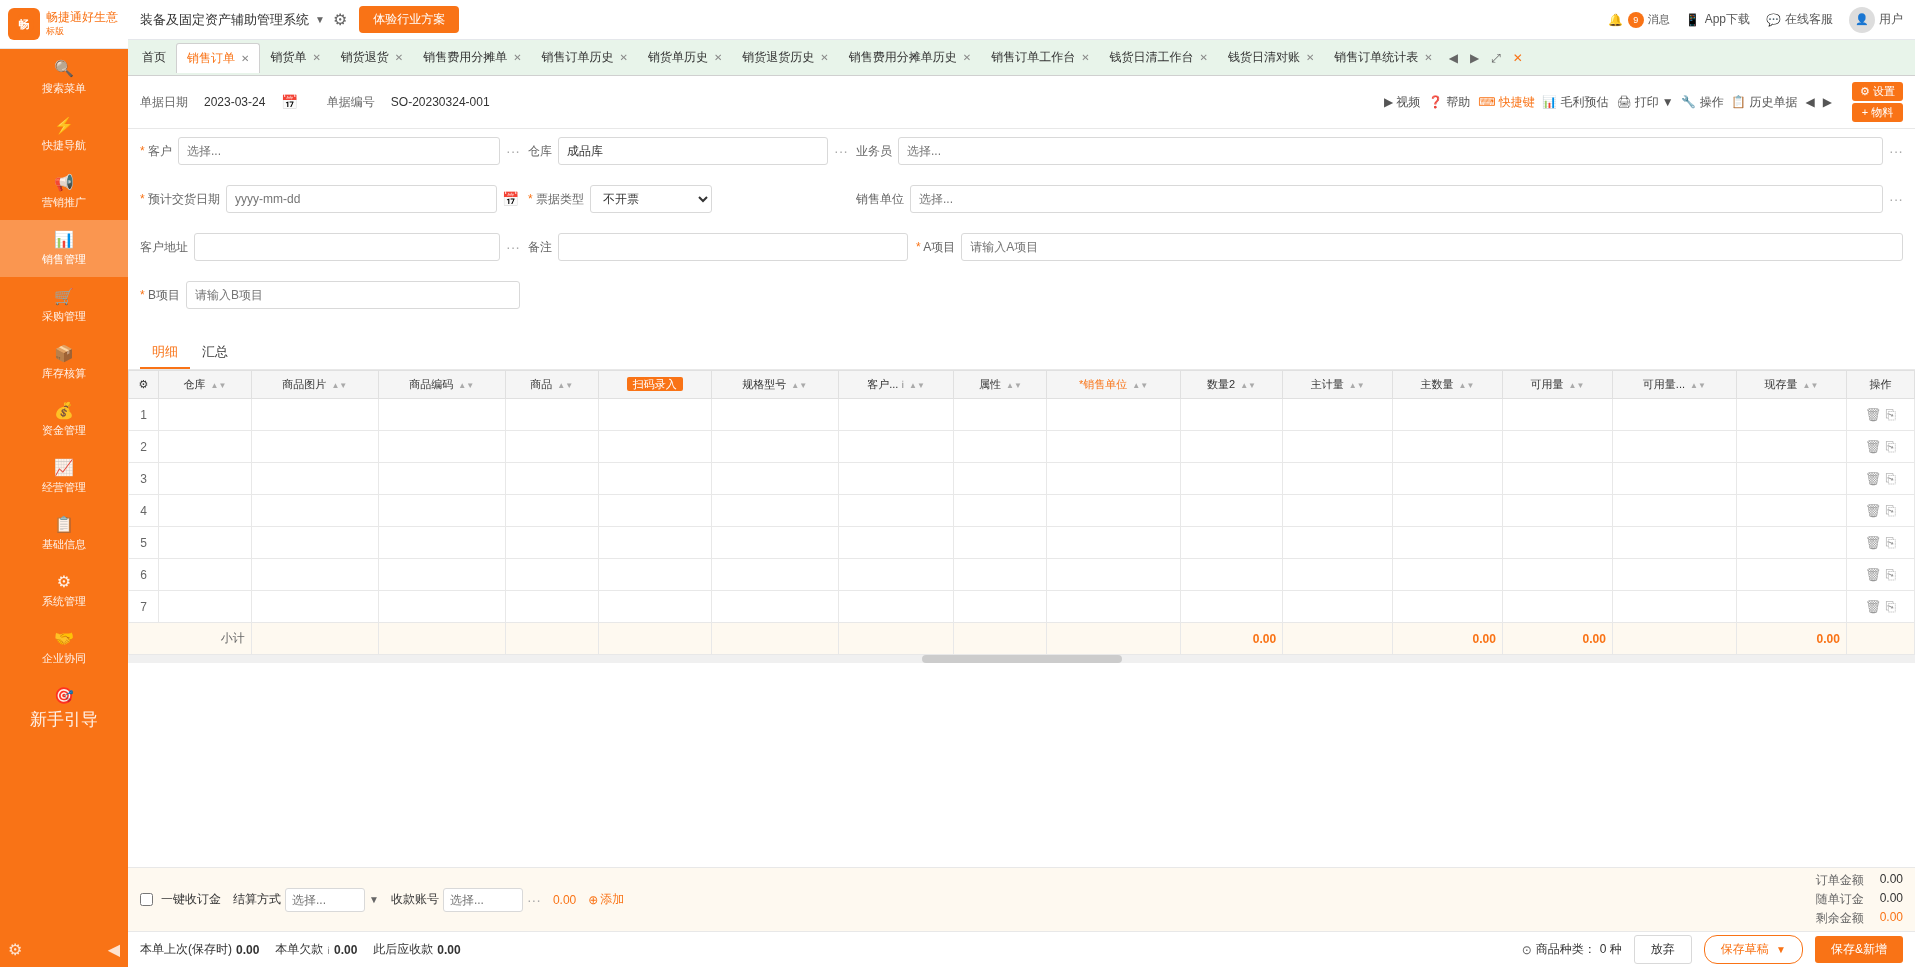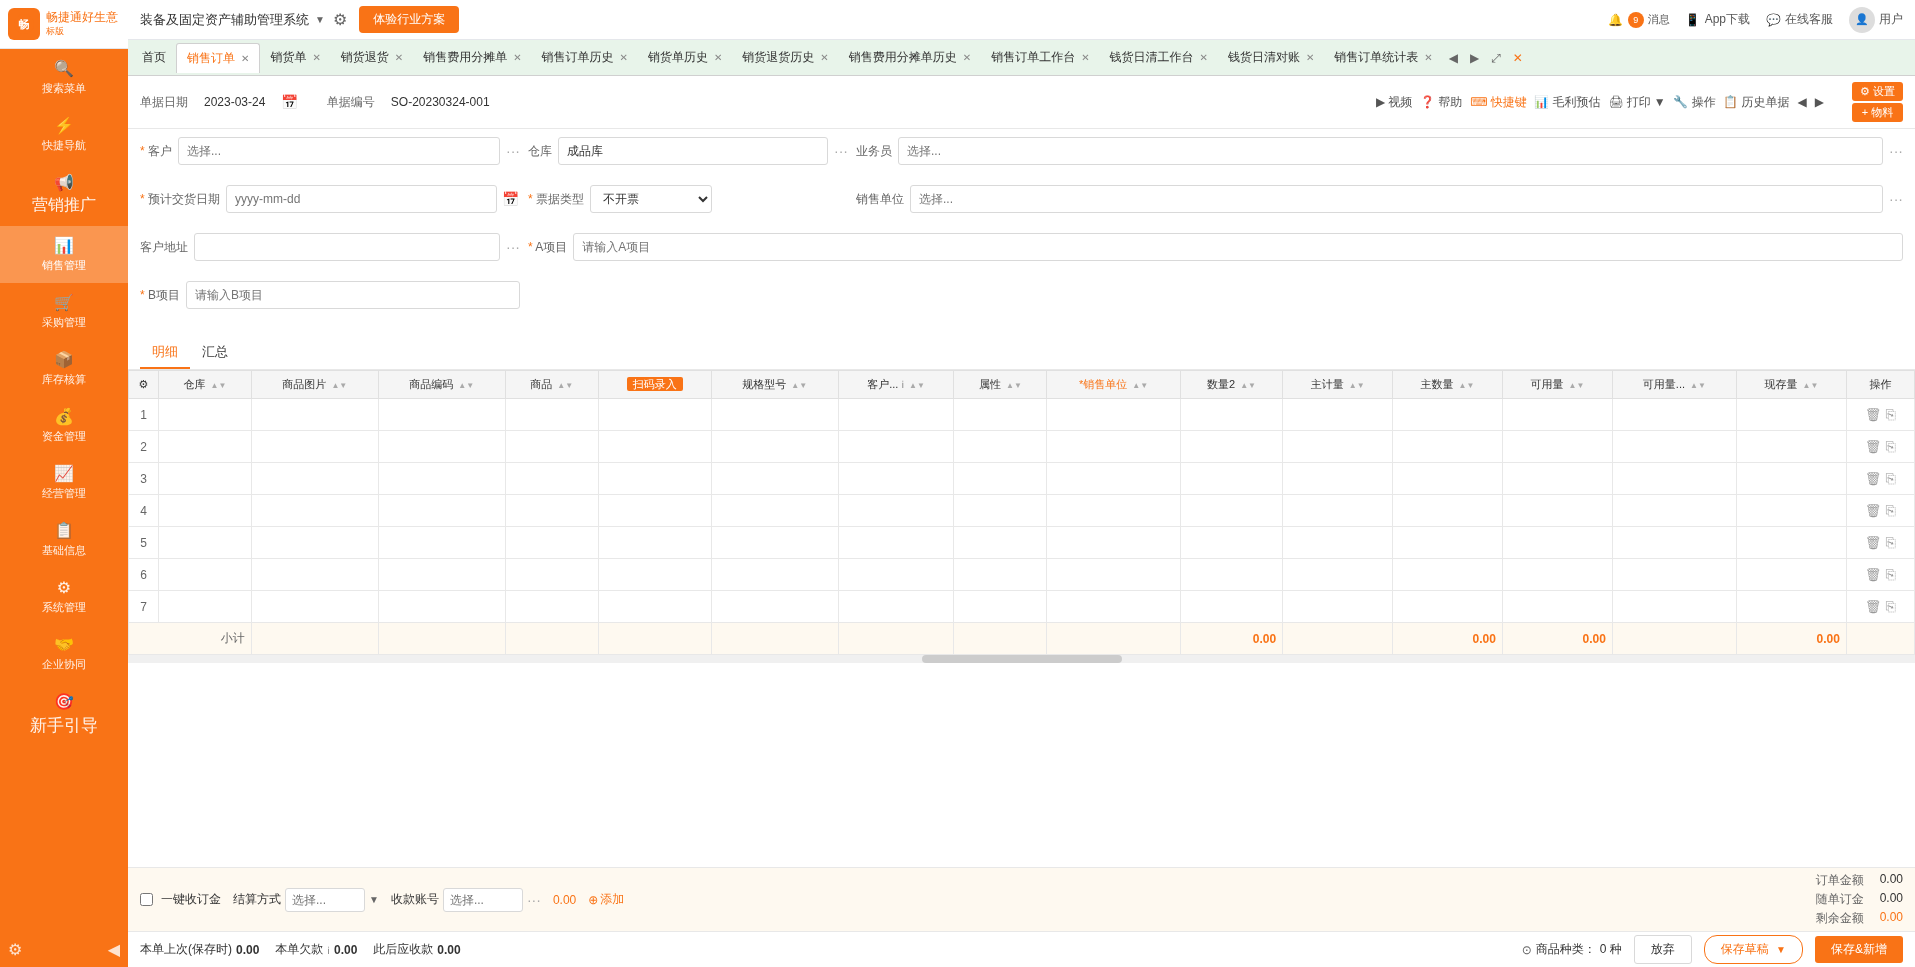--- a/index.html
+++ b/index.html
@@ -124,21 +124,21 @@
   <div class="sidebar-item">
         <span class="sidebar-item-icon">🔍</span>
         <span style="font-size:11px;">搜索菜单</span>
       </div>
       <div class="sidebar-item">
         <span class="sidebar-item-icon">⚡</span>
         <span style="font-size:11px;">快捷导航</span>
       </div>
       <div class="sidebar-item">
         <span class="sidebar-item-icon">📢</span>
-        <span style="font-size:16px;">营销推广</span>
+        <span style="font-size:11px;">营销推广</span>
       </div>
       <div class="sidebar-item active">
         <span class="sidebar-item-icon">📊</span>
         <span style="font-size:11px;">销售管理</span>
       </div>
       <div class="sidebar-item">
         <span class="sidebar-item-icon">🛒</span>
         <span style="font-size:11px;">采购管理</span>
       </div>
       <div class="sidebar-item">
@@ -299,21 +299,21 @@
             <span>🔧</span>
             <span>操作</span>
           </div>
         <div class="form-header-right-item">
             <span>📋</span>
             <span>历史单据</span>
           </div>
         <span style="cursor:pointer;">◀</span>
         <span style="cursor:pointer;">▶</span>
 
-        <div style="display:flex;flex-direction:column;gap:2px;margin-left:20px;">
+        <div style="display:flex;flex-direction:column;gap:2px;margin-left:12px;">
           <button style="background:#f97316;color:white;border:none;padding:2px 8px;border-radius:3px;font-size:11px;cursor:pointer;white-space:nowrap;">⚙ 设置</button>
           <button style="background:#f97316;color:white;border:none;padding:2px 8px;border-radius:3px;font-size:11px;cursor:pointer;white-space:nowrap;">+ 物料</button>
         </div>
       </div>
     </div>
 
     <div class="form-fields">
       <div class="form-row">
         <div class="form-field" style="max-width:380px;">
           <span class="form-label required">客户</span>
@@ -349,20 +349,24 @@
           <span class="form-label">销售单位</span>
           <input class="form-input" placeholder="选择..." style="color: rgb(204, 204, 204);">
           <span class="form-dots">···</span>
         </div>
       </div>
       <div class="form-row">
         <div class="form-field" style="max-width:380px;">
           <span class="form-label">客户地址</span>
           <input class="form-input" placeholder="" style="flex: 1 1 0%;">
           <span class="form-dots">···</span>
+        </div>
+        <div class="form-field" style="max-width:380px;">
+          <span class="form-label">备注</span>
+          <input class="form-input" placeholder="" style="flex: 1 1 0%;">
         </div>
         <div class="form-field">
           <span class="form-label required">A项目</span>
           <input class="form-input" placeholder="请输入A项目" style="color: rgb(204, 204, 204); flex: 1 1 0%;">
         </div>
       </div>
       <div class="form-row">
         <div class="form-field" style="max-width:380px;">
           <span class="form-label required">B项目</span>
           <input class="form-input" placeholder="请输入B项目" style="color: rgb(204, 204, 204); flex: 1 1 0%;">

